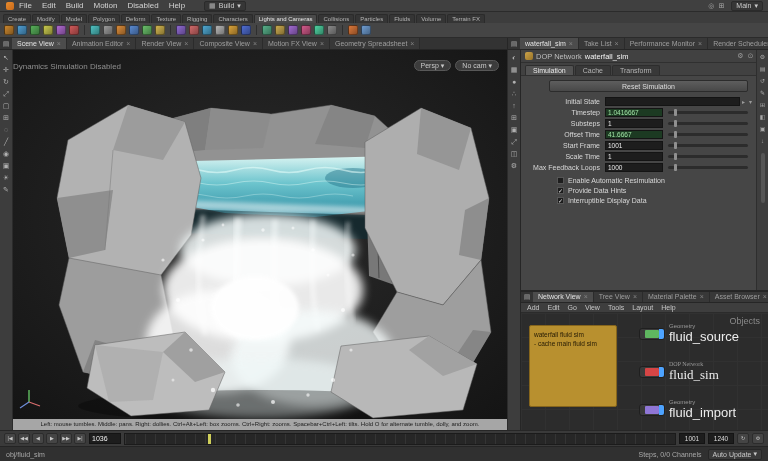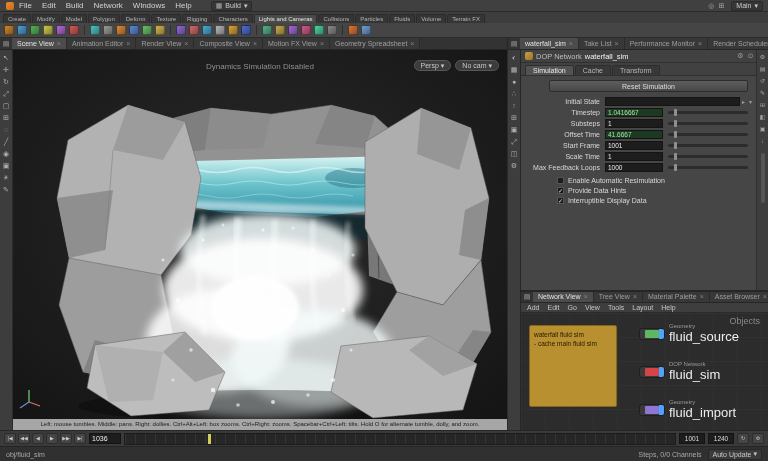--- a/index.html
+++ b/index.html
@@ -36,21 +36,21 @@
 
 .main{position:absolute;top:50px;left:0;width:768px;height:380px;display:flex;}
 .left-toolbar,.vp-right-toolbar{width:13px;background:#3d3d3d;display:flex;flex-direction:column;align-items:center;padding-top:2px;gap:1px;flex:none;}
 .left-toolbar{border-right:1px solid #2b2b2b;}
 .vp-right-toolbar{border-left:1px solid #2b2b2b;}
 .tool-icon{width:11px;height:11px;font-size:7px;line-height:11px;text-align:center;color:#b0b0b0;}
 
 
 .viewport{position:relative;flex:1;background:#1d1d1d;overflow:hidden;}
 .scene-svg{position:absolute;left:0;top:0;width:100%;height:calc(100% - 11px);}
-.vp-message{position:absolute;top:12px;left:0;width:100%;text-align:center;font-size:8px;color:#8f8f8f;z-index:2;}
+.vp-message{position:absolute;top:12px;left:0;width:100%;text-align:left;font-size:8px;color:#8f8f8f;z-index:2;}
 .vp-pills{position:absolute;top:10px;right:8px;display:flex;gap:4px;z-index:2;}
 .pill{display:flex;align-items:center;gap:2px;background:#3c3c3c;border:1px solid #585858;border-radius:7px;padding:0 6px;height:11px;font-size:7px;color:#c8c8c8;}
 .vp-help{position:absolute;bottom:0;left:0;width:100%;height:11px;background:#a6a6a6;color:#1c1c1c;font-size:6px;line-height:11px;text-align:center;white-space:nowrap;overflow:hidden;z-index:2;}
 
 
 .right-col{width:248px;display:flex;flex-direction:column;border-left:1px solid #262626;flex:none;background:#464646;}
 .param-pane{height:240px;background:#464646;display:flex;flex-direction:column;position:relative;}
 .param-header{height:13px;display:flex;align-items:center;gap:3px;background:#414141;border-bottom:1px solid #303030;padding:0 4px;font-size:7.5px;flex:none;}
 .node-type-icon{width:8px;height:8px;border-radius:2px;background:linear-gradient(135deg,#caa24a,#9a7426);flex:none;}
 .node-type{color:#bdbdbd;white-space:nowrap;}
@@ -109,22 +109,22 @@
 <body>
 
 <div id="app">
 
   <div class="menubar">
     <span class="h-logo"></span>
     <div id="menu-items" style="display:flex;">
         <span class="menu-item">File</span>
         <span class="menu-item">Edit</span>
         <span class="menu-item">Build</span>
-        <span class="menu-item">Network</span>
-        <span class="menu-item">Windows</span>
+        <span class="menu-item">Motion</span>
+        <span class="menu-item">Disabled</span>
         <span class="menu-item">Help</span>
       </div>
     <div class="dd" style="margin-left:14px;">
       <span class="mb-icon">▦</span>
       <span>Build</span>
       <span>▾</span>
     </div>
     <div class="mb-right">
       <span class="mb-icon">◎</span>
       <span class="mb-icon">⊞</span>
@@ -537,21 +537,21 @@
               <div class="net-node" style="top: 10px;">
                 <div class="n-icon">
                   <div class="n-core" style="background: rgb(95, 183, 96);"></div>
                   <div class="n-flag"></div>
                 </div>
                 <div class="n-text">
                   <span class="n-type">Geometry</span>
                   <span class="n-name">fluid_source</span>
                 </div>
               </div>
-              <div class="net-node" style="top: 48px;">
+              <div class="net-node" style="top: 48px; font-family: Liberation Serif, serif;">
                 <div class="n-icon">
                   <div class="n-core" style="background: rgb(214, 69, 69);"></div>
                   <div class="n-flag"></div>
                 </div>
                 <div class="n-text">
                   <span class="n-type">DOP Network</span>
                   <span class="n-name">fluid_sim</span>
                 </div>
               </div>
               <div class="net-node" style="top: 86px;">

